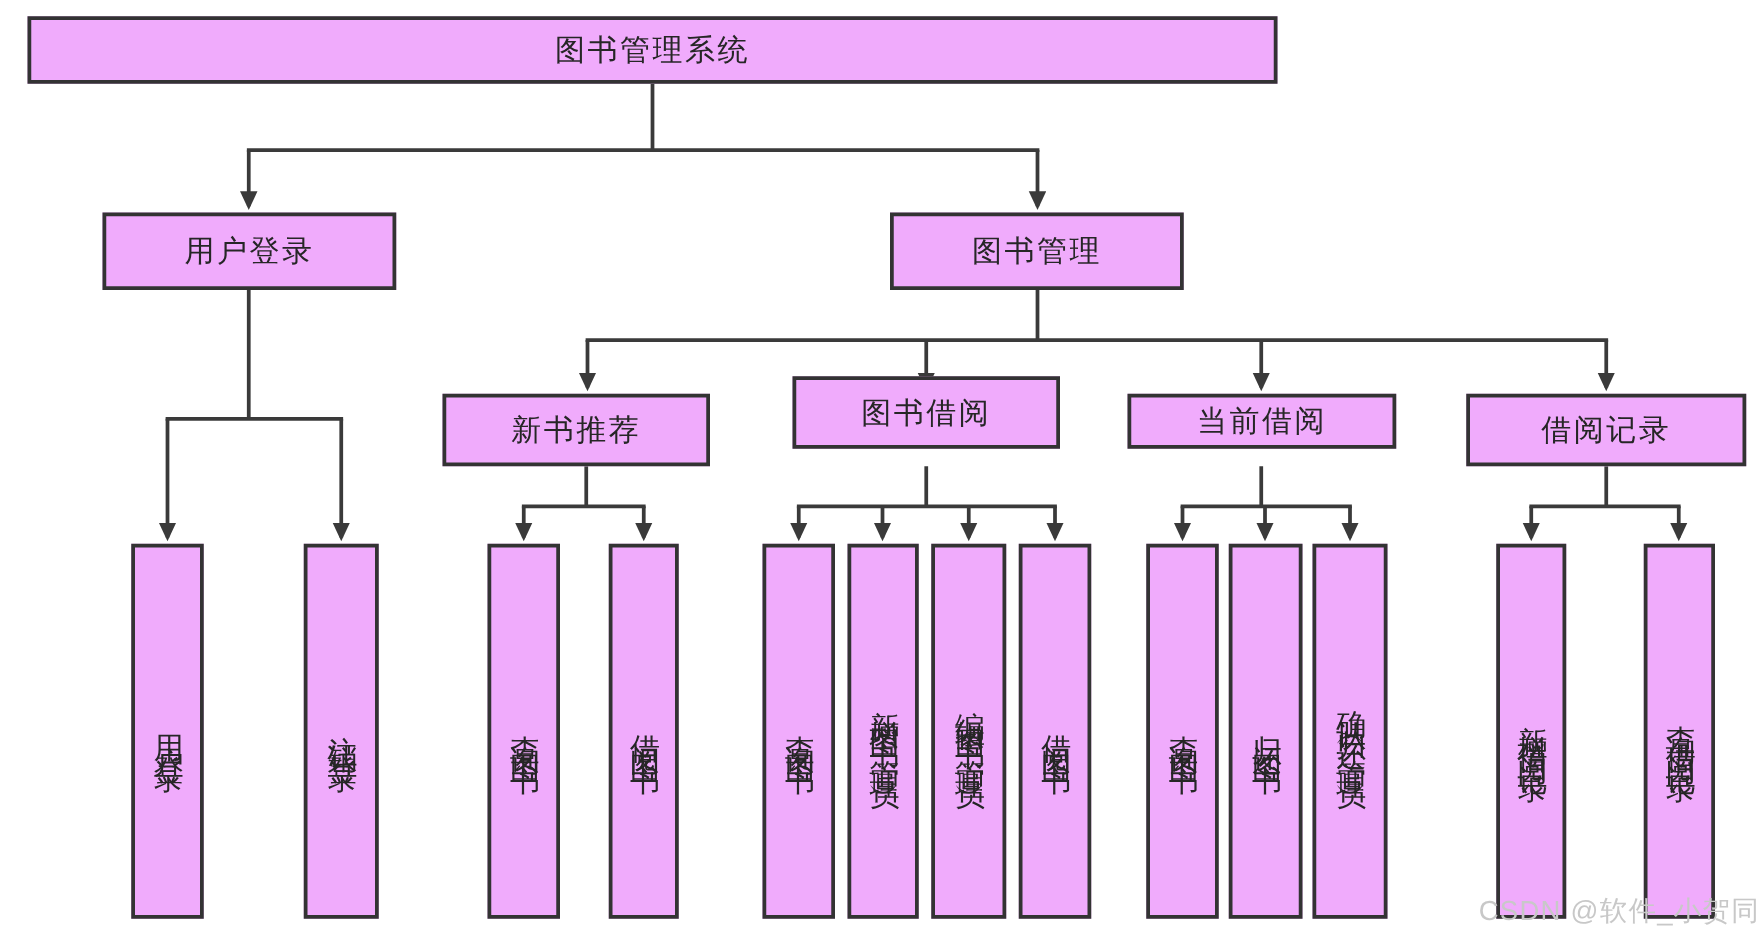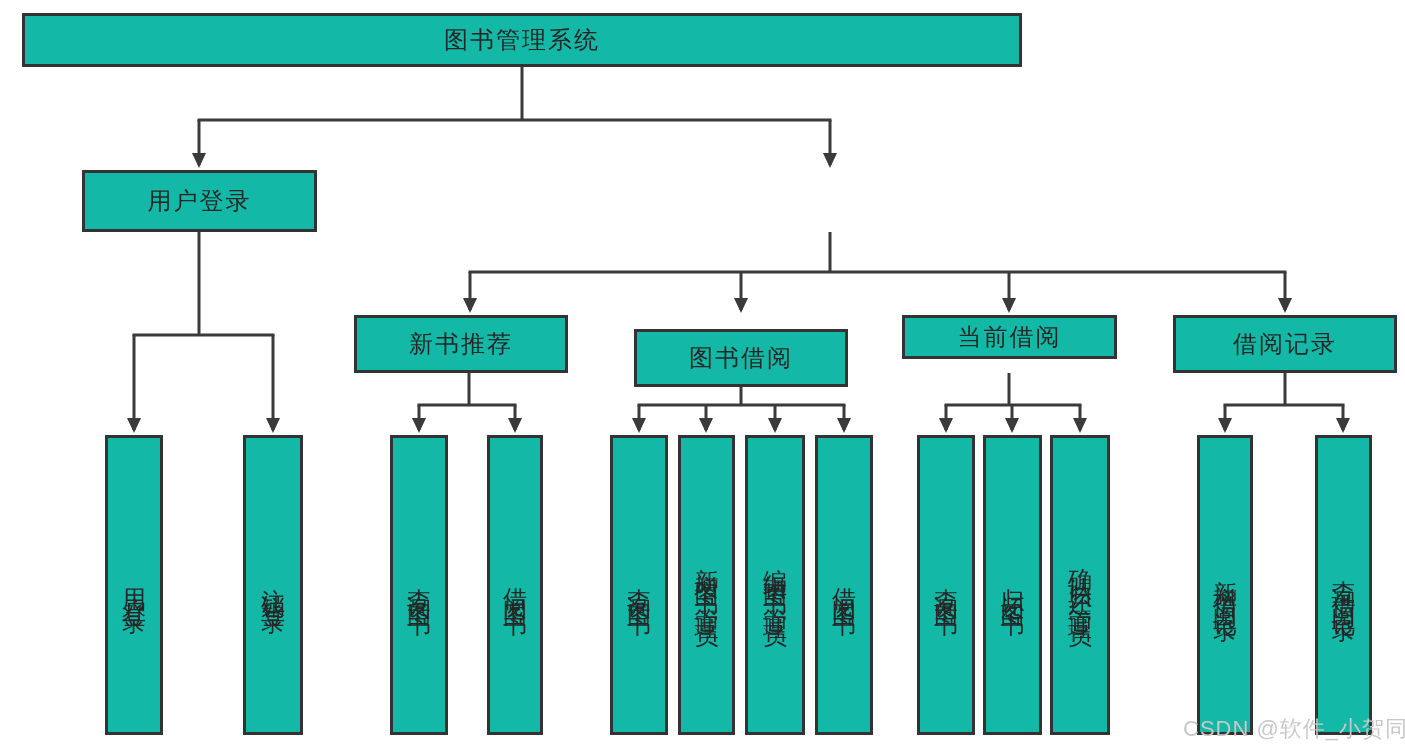--- a/index.html
+++ b/index.html
@@ -3,21 +3,21 @@
 <meta charset="utf-8">
 <style>
   html,body{margin:0;padding:0;background:#ffffff;}
   body{
     width:1405px;height:747px;position:relative;overflow:hidden;
     font-family:"Liberation Sans","DejaVu Sans",sans-serif;
   }
   #stage{position:absolute;left:0;top:0;width:1405px;height:747px;}
   #connectors{position:absolute;left:0;top:0;z-index:0;}
   .box{
-    position:absolute;box-sizing:border-box;background:#14b8a6;
+    position:absolute;box-sizing:border-box;background:#f0abfc;
     border:3px solid #333333;display:flex;align-items:center;justify-content:center;
     z-index:1;
   }
   .lbl{color:#262626;font-size:24px;letter-spacing:2px;white-space:nowrap;}
   .v .lbl{
     writing-mode:vertical-rl;text-orientation:mixed;
     letter-spacing:8px;line-height:1;white-space:normal;
   }
   .watermark{
     position:absolute;left:1183px;top:714px;z-index:3;
@@ -84,25 +84,28 @@
     </g>
   </svg>
 
   <div class="box h" style="left:22px;top:13px;width:1000px;height:54px">
     <span class="lbl">图书管理系统</span>
   </div>
 
   <div class="box h" style="left:82px;top:170px;width:235px;height:62px">
     <span class="lbl">用户登录</span>
   </div>
+  <div class="box h" style="left:712px;top:170px;width:235px;height:62px">
+    <span class="lbl">图书管理</span>
+  </div>
 
   <div class="box h" style="left:354px;top:315px;width:214px;height:58px">
     <span class="lbl">新书推荐</span>
   </div>
-  <div class="box h" style="left:634px;top:329px;width:214px;height:58px">
+  <div class="box h" style="left:634px;top:301px;width:214px;height:58px">
     <span class="lbl">图书借阅</span>
   </div>
   <div class="box h" style="left:902px;top:315px;width:215px;height:44px">
     <span class="lbl">当前借阅</span>
   </div>
   <div class="box h" style="left:1173px;top:315px;width:224px;height:58px">
     <span class="lbl">借阅记录</span>
   </div>
 
   <div class="box v" style="left:105px;top:435px;width:58px;height:300px">

